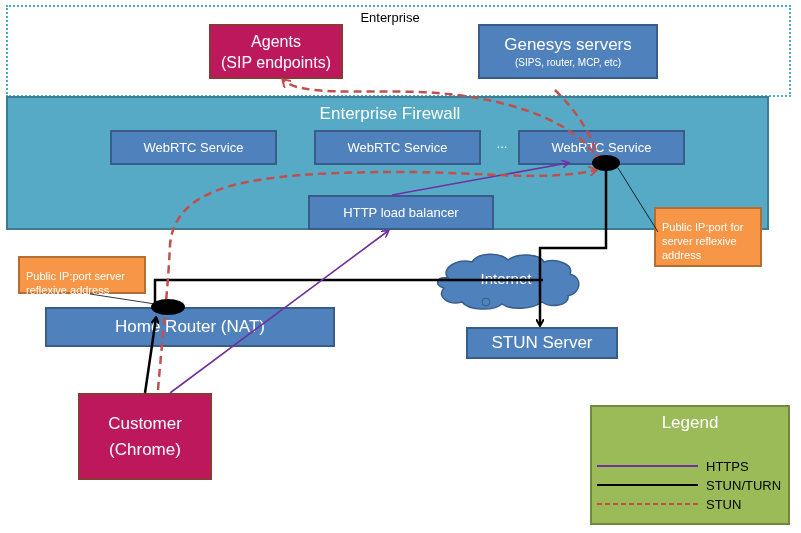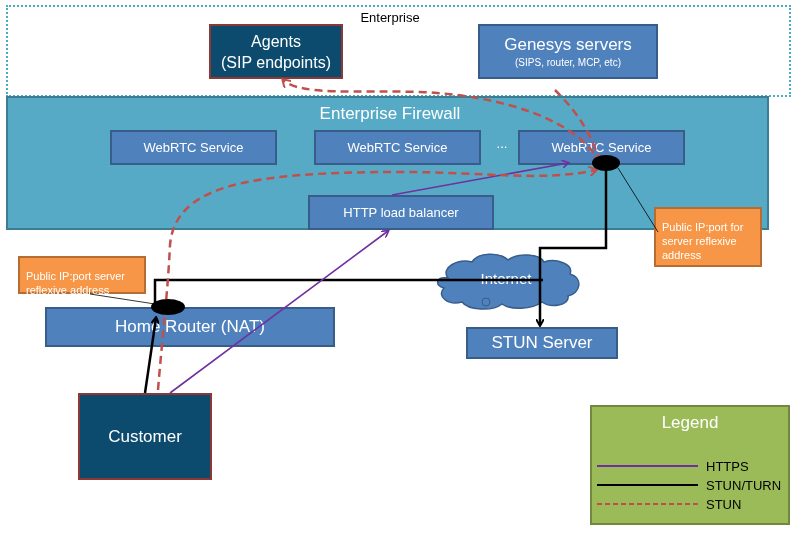--- a/index.html
+++ b/index.html
@@ -10,21 +10,21 @@
       border: 2px dotted #4bacc6; }
     .enterprise-label { left: 340px; top: 10px; width: 100px; text-align: center;
       font-size: 13px; color: #000; }
     .firewall { left: 6px; top: 96px; width: 763px; height: 134px;
       background: #57aac5; border: 2px solid #3b7d92; }
     .firewall-label { left: 260px; top: 104px; width: 260px; text-align: center;
       font-size: 17px; color: #ffffff; }
     .box { display: flex; flex-direction: column; align-items: center; justify-content: center;
       text-align: center; color: #ffffff; }
     .blue { background: #4f81bd; border: 2px solid #385d8a; }
-    .red { background: #0c4a6e; border: 2px solid #8c3836; }
+    .red { background: #be185d; border: 2px solid #8c3836; }
     .orange { background: #f79646; border: 2px solid #b66d31; color: #ffffff;
       font-size: 11px; line-height: 14px; padding: 11px 6px; text-align: left; }
     .green { background: #9bbb59; border: 2px solid #71893f; }
     .agents { left: 209px; top: 24px; width: 134px; height: 55px; font-size: 16px; line-height: 21px; }
     .genesys { left: 478px; top: 24px; width: 180px; height: 55px; }
     .genesys .t1 { font-size: 17px; line-height: 22px; }
     .genesys .t2 { font-size: 10px; line-height: 14px; }
     .webrtc { top: 130px; height: 35px; font-size: 13px; }
     .w1 { left: 110px; width: 167px; }
     .w2 { left: 314px; width: 167px; }
@@ -79,20 +79,21 @@
 <div class="abs orange note-left">Public IP:port server reflexive address</div>
 
 <div class="abs box blue router">
   <span>Home Router (NAT)</span>
 </div>
 <div class="abs box blue stun">
   <span>STUN Server</span>
 </div>
 <div class="abs box red customer">
   <div>Customer</div>
+  <div>(Chrome)</div>
 </div>
 
 <div class="abs green legend"></div>
 <div class="abs legend-title">Legend</div>
 <div class="abs legend-item" style="top:459px">HTTPS</div>
 <div class="abs legend-item" style="top:478px">STUN/TURN</div>
 <div class="abs legend-item" style="top:497px">STUN</div>
 
 <svg class="overlay" viewBox="0 0 801 533">
   <defs>

